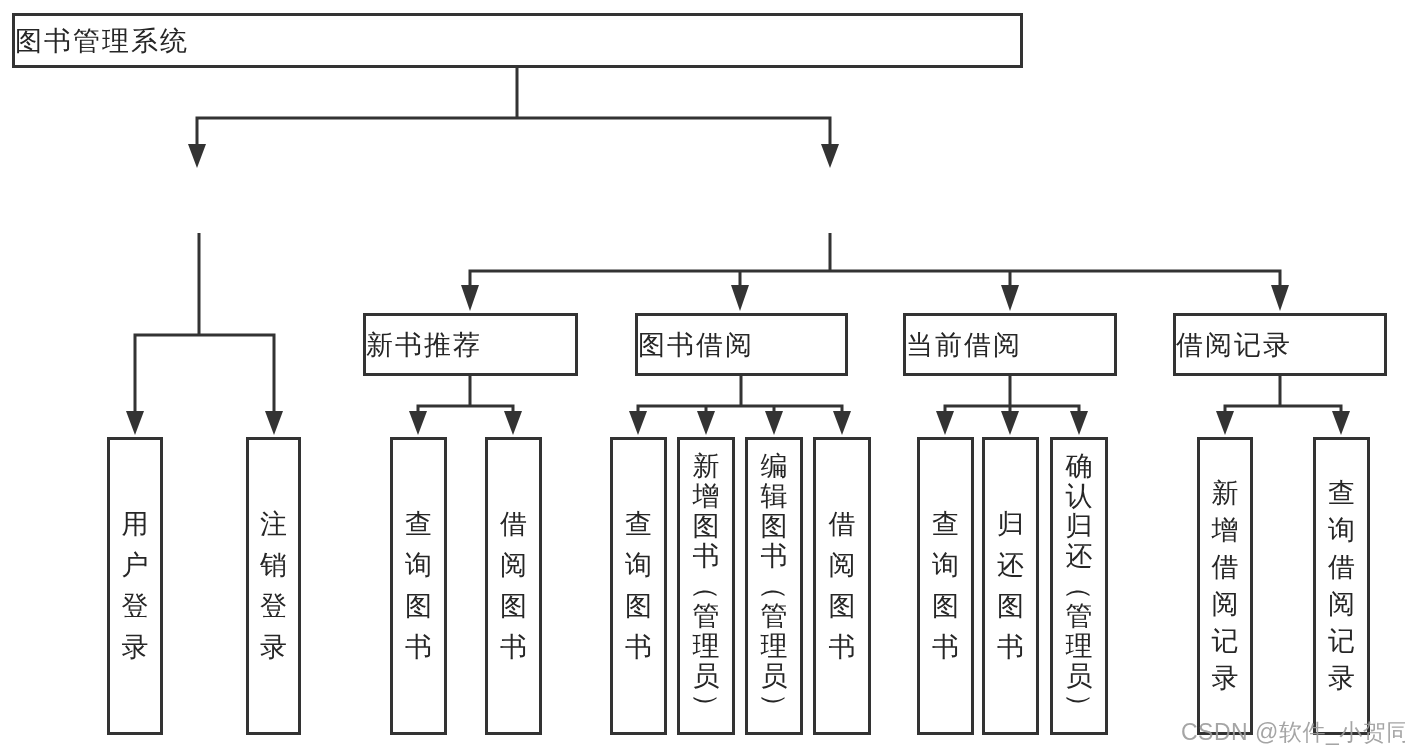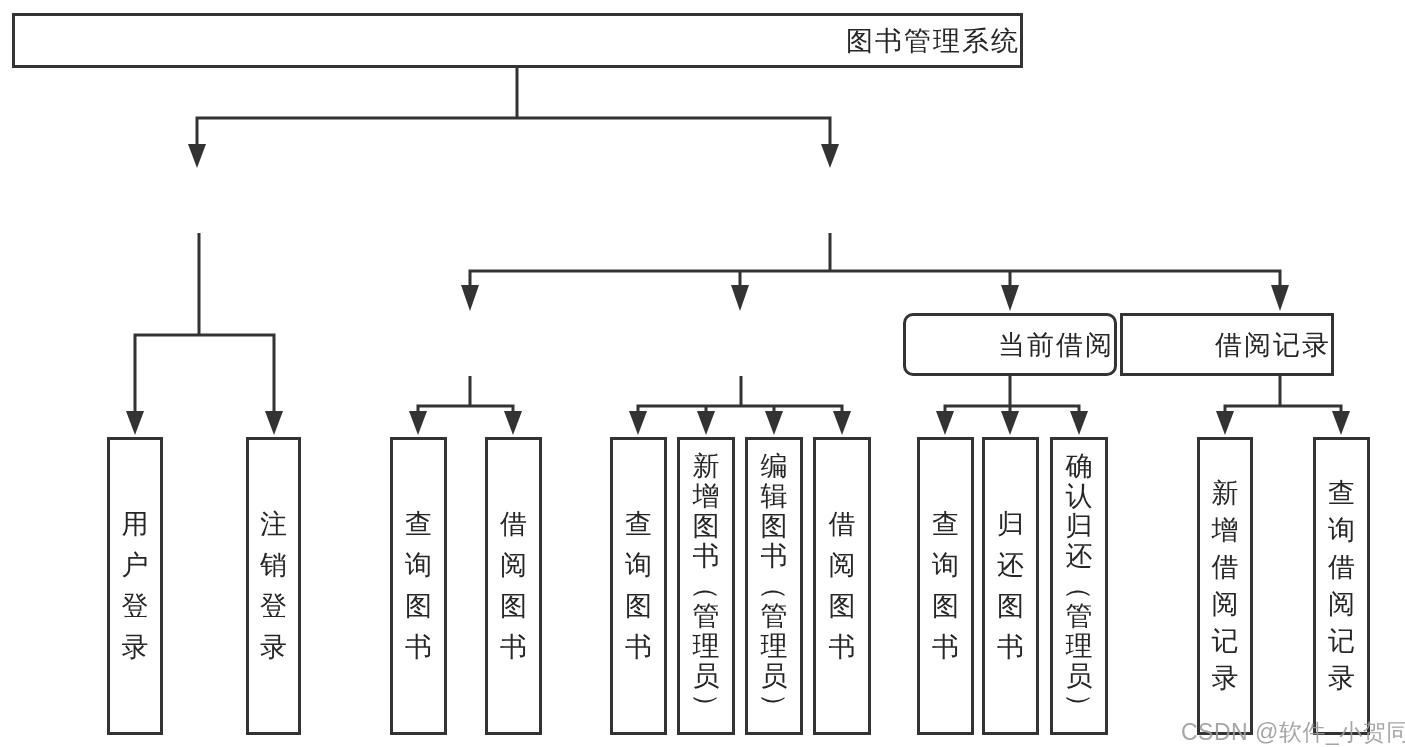--- a/index.html
+++ b/index.html
@@ -3,21 +3,21 @@
 <meta charset="utf-8">
 <style>
   html,body{margin:0;padding:0;background:#fff;}
   #canvas{
     position:relative;width:1405px;height:747px;background:#ffffff;overflow:hidden;
     font-family:"Liberation Sans","DejaVu Sans",sans-serif;color:#262626;
   }
   #connectors{position:absolute;left:0;top:0;width:1405px;height:747px;pointer-events:none;}
   .box{
     position:absolute;box-sizing:border-box;border:3px solid #333333;background:#ffffff;
-    display:flex;align-items:center;justify-content:flex-end;
+    display:flex;align-items:center;justify-content:flex-start;
   }
   .hlabel{font-size:27px;letter-spacing:2px;white-space:nowrap;}
   .leaf{z-index:2;}
   .vlabel{
     display:flex;flex-direction:column;align-items:center;justify-content:center;
     width:100%;height:100%;font-size:27px;
   }
   .vlabel span{line-height:1;display:block;}
   .vlabel .rot{transform:rotate(90deg);}
   #watermark{
@@ -64,24 +64,30 @@
     <path d="M1280 376 V406 M1223.5 406 H1342.5 M1225 406 V415 M1341 406 V415" stroke="#333333" stroke-width="3" fill="none"></path>
     <path fill="#333333" d="M1216 411 L1234 411 L1225 435 Z"></path>
     <path fill="#333333" d="M1332 411 L1350 411 L1341 435 Z"></path>
   </svg>
 
   <div class="box" style="left:12px;top:13px;width:1011px;height:55px;">
     <span class="hlabel">图书管理系统</span>
   </div>
 
 
-  <div class="box" style="left:903px;top:313px;width:214px;height:63px;border-radius:10px;">
+  <div class="box" style="left:363px;top:313px;width:215px;height:63px;">
+    <span class="hlabel">新书推荐</span>
+  </div>
+  <div class="box" style="left:635px;top:313px;width:213px;height:63px;">
+    <span class="hlabel">图书借阅</span>
+  </div>
+  <div class="box" style="left:903px;top:313px;width:214px;height:63px;">
     <span class="hlabel">当前借阅</span>
   </div>
-  <div class="box" style="left:1120px;top:313px;width:214px;height:63px;">
+  <div class="box" style="left:1173px;top:313px;width:214px;height:63px;">
     <span class="hlabel">借阅记录</span>
   </div>
 
   <div class="box leaf" style="left:107px;top:437px;width:56px;height:298px;">
     <div class="vlabel" style="gap: 14px;">
         <span>用</span>
         <span>户</span>
         <span>登</span>
         <span>录</span>
       </div>

